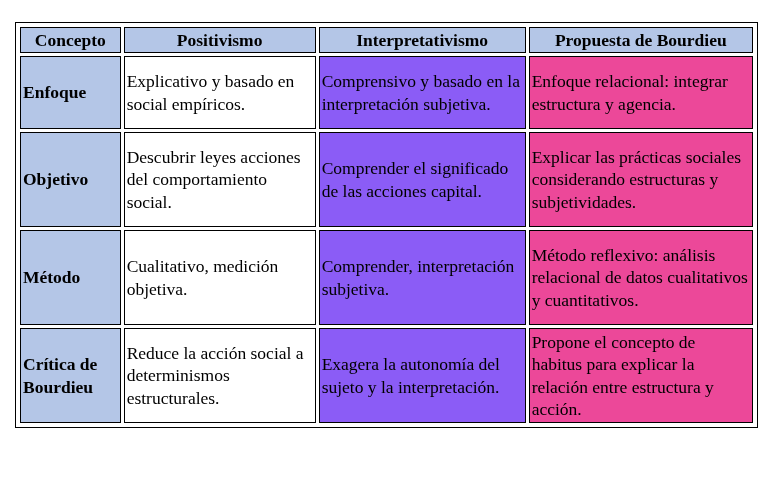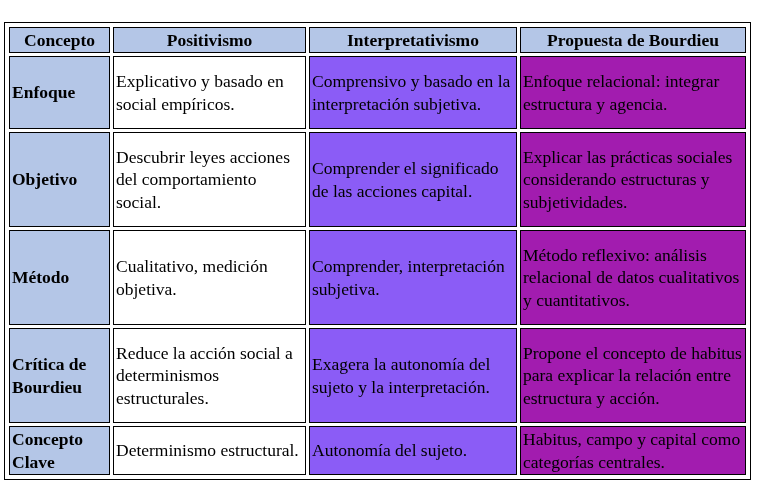--- a/index.html
+++ b/index.html
@@ -1,29 +1,29 @@
 <!DOCTYPE html>
 <html><head>
 <meta charset="utf-8">
 <style>
   html, body { margin:0; padding:0; background:#ffffff; }
   body { width:758px; height:483px; position:relative; overflow:hidden; }
   .tbl {
-    position:absolute; left:4px; top:22px;
+    position:absolute; left:15px; top:22px;
     border:1px solid #000; padding:1px;
     border-collapse:separate; border-spacing:3px;
     font-family:"Liberation Serif", serif;
     font-size:17.5px; line-height:22.5px; color:#000;
   }
   .tbl td, .tbl th { border:1px solid #000; padding:0 2px; vertical-align:middle; text-align:left; }
   .tbl th { background:#b4c6e7; font-weight:bold; text-align:center; height:24px; padding:0 2px; }
   .c1 { background:#b4c6e7; font-weight:bold; width:95px;margin-left:46px; }
   .c2 { background:#ffffff; width:187px; }
   .c3 { background:#8b5cf6; width:202px; }
-  .c4 { background:#a21caf; width:220px; }
+  .c4 { background:#ec4899; width:220px; }
 </style>
 </head>
 <body>
 
 <table class="tbl">
   <thead>
     <tr>
       <th>Concepto</th>
       <th>Positivismo</th>
       <th>Interpretativismo</th>
@@ -48,20 +48,14 @@
       <td class="c2">Cualitativo, medición objetiva.</td>
       <td class="c3">Comprender, interpretación subjetiva.</td>
       <td class="c4">Método reflexivo: análisis relacional de datos cualitativos y cuantitativos.</td>
     </tr>
     <tr style="height:95px">
       <td class="c1">Crítica de Bourdieu</td>
       <td class="c2">Reduce la acción social a determinismos estructurales.</td>
       <td class="c3">Exagera la autonomía del sujeto y la interpretación.</td>
       <td class="c4">Propone el concepto de habitus para explicar la relación entre estructura y acción.</td>
     </tr>
-    <tr style="height:49px">
-      <td class="c1">Concepto Clave</td>
-      <td class="c2">Determinismo estructural.</td>
-      <td class="c3">Autonomía del sujeto.</td>
-      <td class="c4">Habitus, campo y capital como categorías centrales.</td>
-    </tr>
   </tbody>
 </table>
 
 </body></html>

